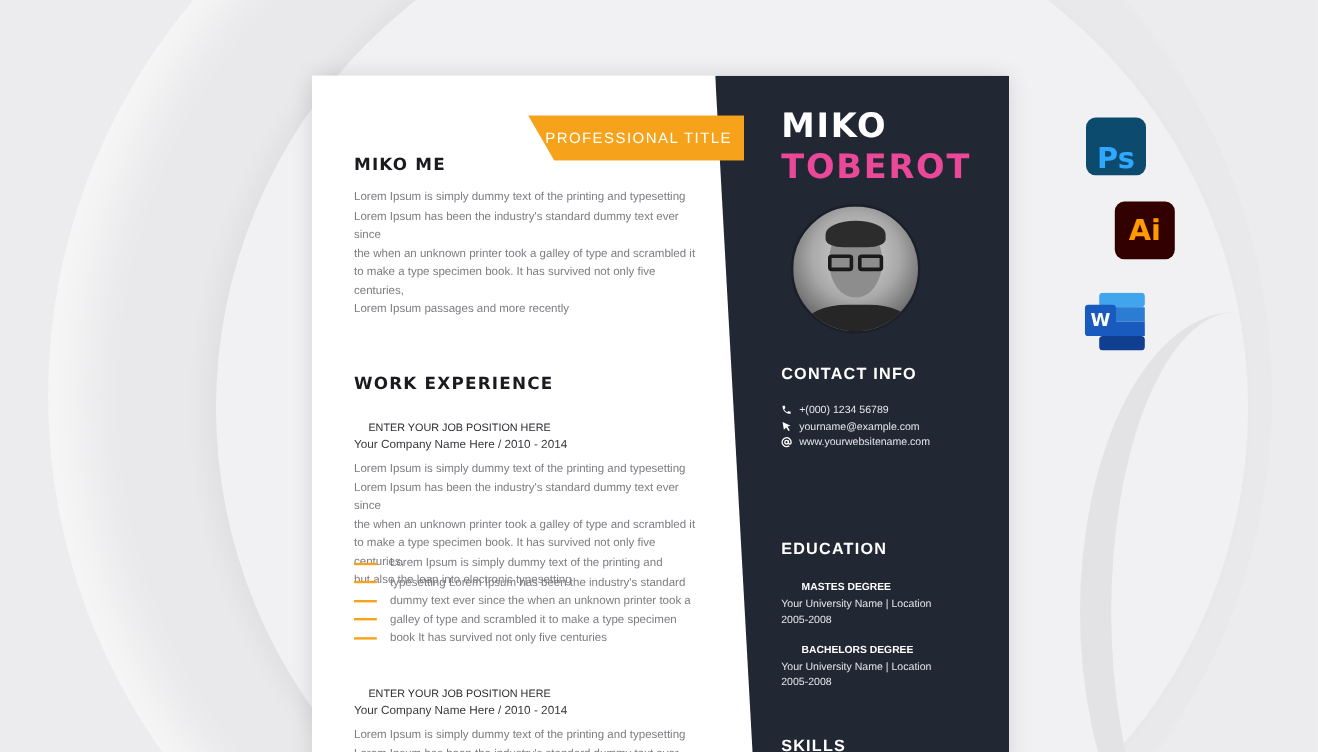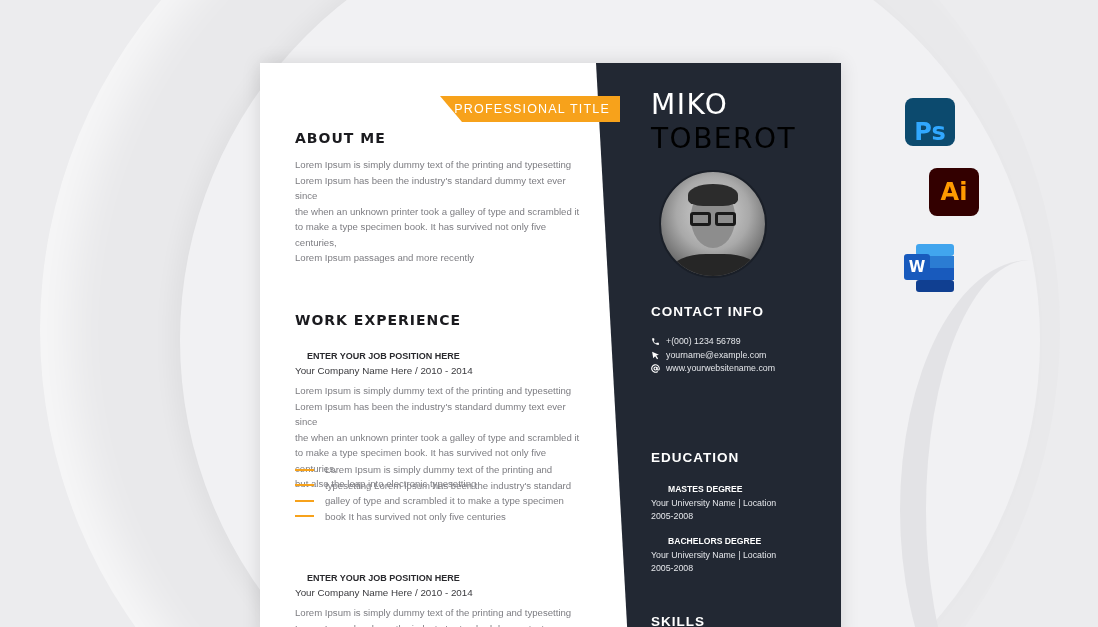--- a/index.html
+++ b/index.html
@@ -26,57 +26,57 @@
     background: #ffffff;
     box-shadow: 0 0 18px rgba(0,0,0,0.12);
     overflow: hidden;
   }
   .dark-panel {
     position: absolute; left: 0; top: 0; width: 581px; height: 580px;
     background: #222833;
     clip-path: polygon(336px 0, 581px 0, 581px 580px, 368px 580px);
   }
   .ribbon {
-    position: absolute; left: 180px; top: 33px; width: 180px; height: 26px;
+    position: absolute; left: 180px; top: 33px; width: 180px; height: 38px;
     background: #f7a21b;
     clip-path: polygon(0 0, 100% 0, 100% 100%, 22px 100%);
     color: #fff; font-size: 12.5px; letter-spacing: 1.2px;
     display: flex; align-items: center; justify-content: flex-end; padding-right: 10px;
   }
   .h-left {
     position: absolute; left: 35px;
     font-family: "DejaVu Sans", sans-serif; font-weight: bold;
     font-size: 14px; letter-spacing: 1px; color: #1b1b1f;
   }
   .para {
     position: absolute; left: 35px; width: 295px;
     font-size: 9.6px; line-height: 15.5px; color: #7d7d82;
   }
   .job-title {
-    position: absolute; left: 35px; font-size: 9px; font-weight: bold; color: #2a2a2e; padding-left: 12px;
+    position: absolute; left: 35px; font-size: 9px; font-weight: normal; color: #2a2a2e; padding-left: 12px;
   }
   .job-company {
     position: absolute; left: 35px; font-size: 9.8px; color: #3a3a3e;
   }
   .bullets { position: absolute; left: 35px; width: 300px; list-style: none; }
   .bullets li {
     display: flex; align-items: center; height: 15.5px;
     font-size: 9.6px; color: #7d7d82;
   }
   .bullets .dash {
     display: inline-block; width: 19px; height: 2px; background: #f7a21b; margin-right: 11px;
   }
 
   
   .name1, .name2 {
     position: absolute; left: 391px;
-    font-family: "DejaVu Sans", sans-serif; font-weight: normal; font-size: 28px; letter-spacing: 1.5px;
+    font-family: "DejaVu Sans", sans-serif; font-weight: bold; font-size: 28px; letter-spacing: 1.5px;
   }
   .name1 { top: 25px; color: #ffffff; }
-  .name2 { top: 59px; color: #000000; }
+  .name2 { top: 59px; color: #ec4899; }
   .avatar {
     position: absolute; left: 399px; top: 107px; width: 108px; height: 108px; border-radius: 50%;
     background: radial-gradient(circle at 50% 40%, #d6d6d6 0%, #a9a9a9 45%, #6b6b6b 75%, #3a3a3a 100%);
     border: 2px solid #1a1f28; overflow: hidden;
   }
   .avatar .head {
     position: absolute; left: 30px; top: 18px; width: 44px; height: 58px; border-radius: 45% 45% 50% 50%;
     background: #8d8d8d;
   }
   .avatar .hair {
@@ -122,21 +122,21 @@
 <div class="bg-ring ring2"></div>
 <div class="bg-ring ring3"></div>
 
 <div class="page">
   <div class="dark-panel"></div>
 
   <div class="ribbon">
     <span>PROFESSIONAL TITLE</span>
   </div>
 
-  <div class="h-left" style="top:67px">ABOUT ME</div>
+  <div class="h-left" style="top:67px">MIKO ME</div>
   <div class="para" style="top:94px">
     <div>Lorem Ipsum is simply dummy text of the printing and typesetting</div>
     <div>Lorem Ipsum has been the industry's standard dummy text ever since</div>
     <div>the when an unknown printer took a galley of type and scrambled it</div>
     <div>to make a type specimen book. It has survived not only five centuries,</div>
     <div>Lorem Ipsum passages and more recently</div>
   </div>
 
   <div class="h-left" style="top:249px">WORK EXPERIENCE</div>
 
@@ -150,20 +150,24 @@
     <div>but also the leap into electronic typesetting</div>
   </div>
   <ul class="bullets" style="top:399px">
     <li>
         <span class="dash"></span>
         <span>Lorem Ipsum is simply dummy text of the printing and</span>
       </li>
     <li>
         <span class="dash"></span>
         <span>typesetting Lorem Ipsum has been the industry's standard</span>
+      </li>
+    <li>
+        <span class="dash"></span>
+        <span>dummy text ever since the when an unknown printer took a</span>
       </li>
     <li>
         <span class="dash"></span>
         <span>galley of type and scrambled it to make a type specimen</span>
       </li>
     <li>
         <span class="dash"></span>
         <span>book It has survived not only five centuries</span>
       </li>
   </ul>

